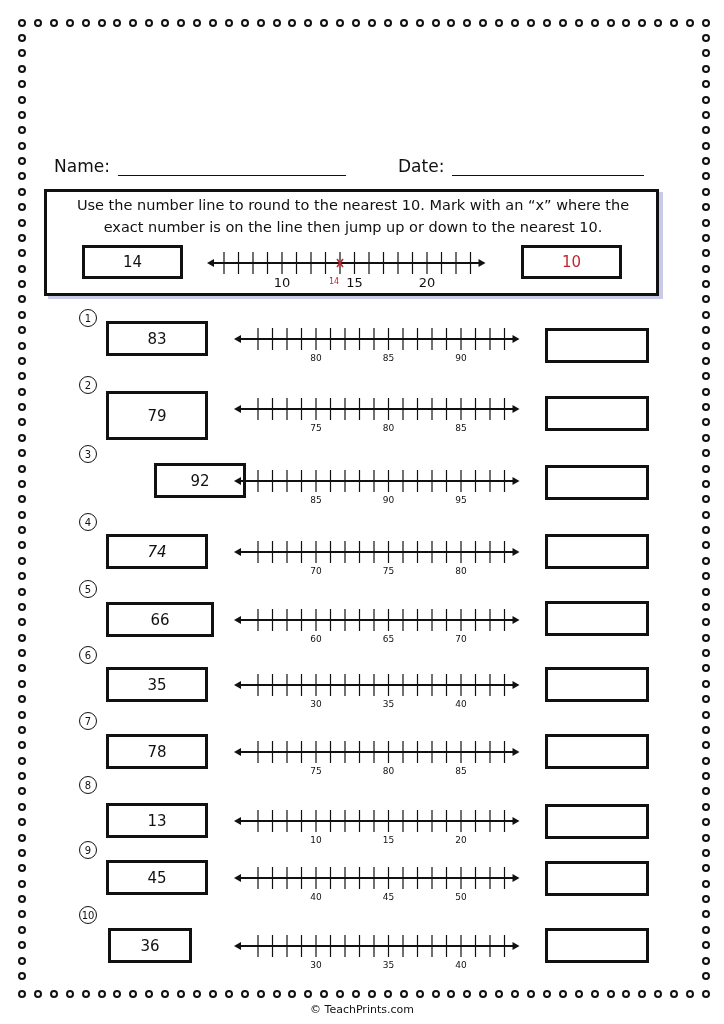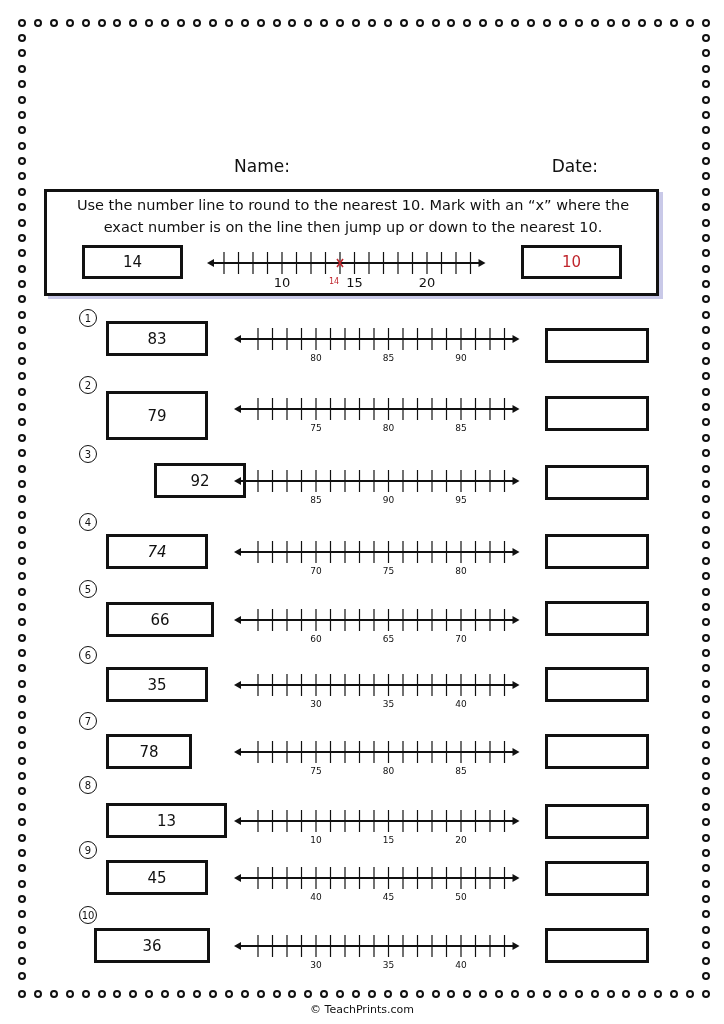--- a/index.html
+++ b/index.html
@@ -4,21 +4,21 @@
 <style>
   html,body{margin:0;padding:0;background:#fff;}
   body{width:724px;height:1024px;position:relative;overflow:hidden;font-family:"DejaVu Sans",sans-serif;color:#111;}
   .dots-h{position:absolute;height:8px;display:flex;justify-content:space-between;}
   .dots-v{position:absolute;width:8px;display:flex;flex-direction:column;justify-content:space-between;}
   .dot{width:4px;height:4px;border:2px solid #111;border-radius:50%;box-sizing:content-box;}
   .title{position:absolute;left:0;width:724px;text-align:center;font-family:"DejaVu Sans",sans-serif;font-weight:bold;font-size:52px;letter-spacing:1px;color:#fff;
     -webkit-text-stroke:3px #000;paint-order:stroke fill;line-height:56px;
     text-shadow:2px 2px 0 #000, -2px 2px 0 #000, 2px -2px 0 #000, -2px -2px 0 #000, 0 3px 0 #000, 3px 0 0 #000, 0 -3px 0 #000,-3px 0 0 #000;}
   .title span{display:block;}
-  .field{position:absolute;top:156px;font-size:17px;display:flex;align-items:flex-end;flex-direction:column;}
+  .field{position:absolute;top:156px;font-size:17px;display:flex;align-items:flex-end;}
   .field .line{border-bottom:1.5px solid #111;margin-left:8px;height:18px;}
   .instr{position:absolute;left:44px;top:189px;width:609px;height:101px;border:3px solid #111;box-shadow:4px 3px 0 #c9c9e8;background:#fff;}
   .instr-text{position:absolute;left:8px;top:2px;width:596px;font-size:14.5px;line-height:22px;text-align:center;}
   .box{position:absolute;border:3px solid #111;box-sizing:border-box;display:flex;align-items:center;justify-content:center;font-size:15px;background:#fff;}
   .circle{position:absolute;width:18px;height:18px;border:1.5px solid #111;border-radius:50%;box-sizing:border-box;font-size:10px;display:flex;align-items:center;justify-content:center;}
   .nl{position:absolute;}
   .footer{position:absolute;top:1003px;left:0;width:724px;text-align:center;font-size:11px;}
 </style>
 </head>
 <body>
@@ -487,21 +487,21 @@
       <line x1="258" y1="2" x2="258" y2="24" stroke="#111" stroke-width="1.2"></line>
       <line x1="272.5" y1="2" x2="272.5" y2="24" stroke="#111" stroke-width="1.2"></line>
       <text x="84" y="35" text-anchor="middle" font-size="9" font-family="DejaVu Sans, sans-serif" fill="#111">30</text>
       <text x="156.5" y="35" text-anchor="middle" font-size="9" font-family="DejaVu Sans, sans-serif" fill="#111">35</text>
       <text x="229" y="35" text-anchor="middle" font-size="9" font-family="DejaVu Sans, sans-serif" fill="#111">40</text>
     </svg>
     <div class="box" style="left: 545px; top: 667px; width: 104px; height: 35px;">
       <span></span>
     </div>
     <div class="circle" style="left: 79px; top: 712px;">7</div>
-    <div class="box" style="left: 106px; top: 734px; width: 86px; height: 35px;">
+    <div class="box" style="left: 106px; top: 734px; width: 102px; height: 35px;">
       <span>78</span>
     </div>
     <svg class="nl" width="290" height="42" style="left: 232px; top: 739px;">
       <line x1="5" y1="13" x2="284.5" y2="13" stroke="#111" stroke-width="2"></line>
       <path d="M2 13 L9 9 L9 17 Z" fill="#111"></path>
       <path d="M287.5 13 L280.5 9 L280.5 17 Z" fill="#111"></path>
       <line x1="26" y1="2" x2="26" y2="24" stroke="#111" stroke-width="1.2"></line>
       <line x1="40.5" y1="2" x2="40.5" y2="24" stroke="#111" stroke-width="1.2"></line>
       <line x1="55" y1="2" x2="55" y2="24" stroke="#111" stroke-width="1.2"></line>
       <line x1="69.5" y1="2" x2="69.5" y2="24" stroke="#111" stroke-width="1.2"></line>
@@ -520,21 +520,21 @@
       <line x1="258" y1="2" x2="258" y2="24" stroke="#111" stroke-width="1.2"></line>
       <line x1="272.5" y1="2" x2="272.5" y2="24" stroke="#111" stroke-width="1.2"></line>
       <text x="84" y="35" text-anchor="middle" font-size="9" font-family="DejaVu Sans, sans-serif" fill="#111">75</text>
       <text x="156.5" y="35" text-anchor="middle" font-size="9" font-family="DejaVu Sans, sans-serif" fill="#111">80</text>
       <text x="229" y="35" text-anchor="middle" font-size="9" font-family="DejaVu Sans, sans-serif" fill="#111">85</text>
     </svg>
     <div class="box" style="left: 545px; top: 734px; width: 104px; height: 35px;">
       <span></span>
     </div>
     <div class="circle" style="left: 79px; top: 776px;">8</div>
-    <div class="box" style="left: 106px; top: 803px; width: 121px; height: 35px; text-align: center;">
+    <div class="box" style="left: 106px; top: 803px; width: 102px; height: 35px; text-align: center;">
       <span>13</span>
     </div>
     <svg class="nl" width="290" height="42" style="left: 232px; top: 808px;">
       <line x1="5" y1="13" x2="284.5" y2="13" stroke="#111" stroke-width="2"></line>
       <path d="M2 13 L9 9 L9 17 Z" fill="#111"></path>
       <path d="M287.5 13 L280.5 9 L280.5 17 Z" fill="#111"></path>
       <line x1="26" y1="2" x2="26" y2="24" stroke="#111" stroke-width="1.2"></line>
       <line x1="40.5" y1="2" x2="40.5" y2="24" stroke="#111" stroke-width="1.2"></line>
       <line x1="55" y1="2" x2="55" y2="24" stroke="#111" stroke-width="1.2"></line>
       <line x1="69.5" y1="2" x2="69.5" y2="24" stroke="#111" stroke-width="1.2"></line>
@@ -586,21 +586,21 @@
       <line x1="258" y1="2" x2="258" y2="24" stroke="#111" stroke-width="1.2"></line>
       <line x1="272.5" y1="2" x2="272.5" y2="24" stroke="#111" stroke-width="1.2"></line>
       <text x="84" y="35" text-anchor="middle" font-size="9" font-family="DejaVu Sans, sans-serif" fill="#111">40</text>
       <text x="156.5" y="35" text-anchor="middle" font-size="9" font-family="DejaVu Sans, sans-serif" fill="#111">45</text>
       <text x="229" y="35" text-anchor="middle" font-size="9" font-family="DejaVu Sans, sans-serif" fill="#111">50</text>
     </svg>
     <div class="box" style="left: 545px; top: 861px; width: 104px; height: 35px;">
       <span></span>
     </div>
     <div class="circle" style="left: 79px; top: 906px;">10</div>
-    <div class="box" style="left: 94px; top: 928px; width: 116px; height: 35px;">
+    <div class="box" style="left: 108px; top: 928px; width: 84px; height: 35px;">
       <span>36</span>
     </div>
     <svg class="nl" width="290" height="42" style="left: 232px; top: 933px;">
       <line x1="5" y1="13" x2="284.5" y2="13" stroke="#111" stroke-width="2"></line>
       <path d="M2 13 L9 9 L9 17 Z" fill="#111"></path>
       <path d="M287.5 13 L280.5 9 L280.5 17 Z" fill="#111"></path>
       <line x1="26" y1="2" x2="26" y2="24" stroke="#111" stroke-width="1.2"></line>
       <line x1="40.5" y1="2" x2="40.5" y2="24" stroke="#111" stroke-width="1.2"></line>
       <line x1="55" y1="2" x2="55" y2="24" stroke="#111" stroke-width="1.2"></line>
       <line x1="69.5" y1="2" x2="69.5" y2="24" stroke="#111" stroke-width="1.2"></line>

